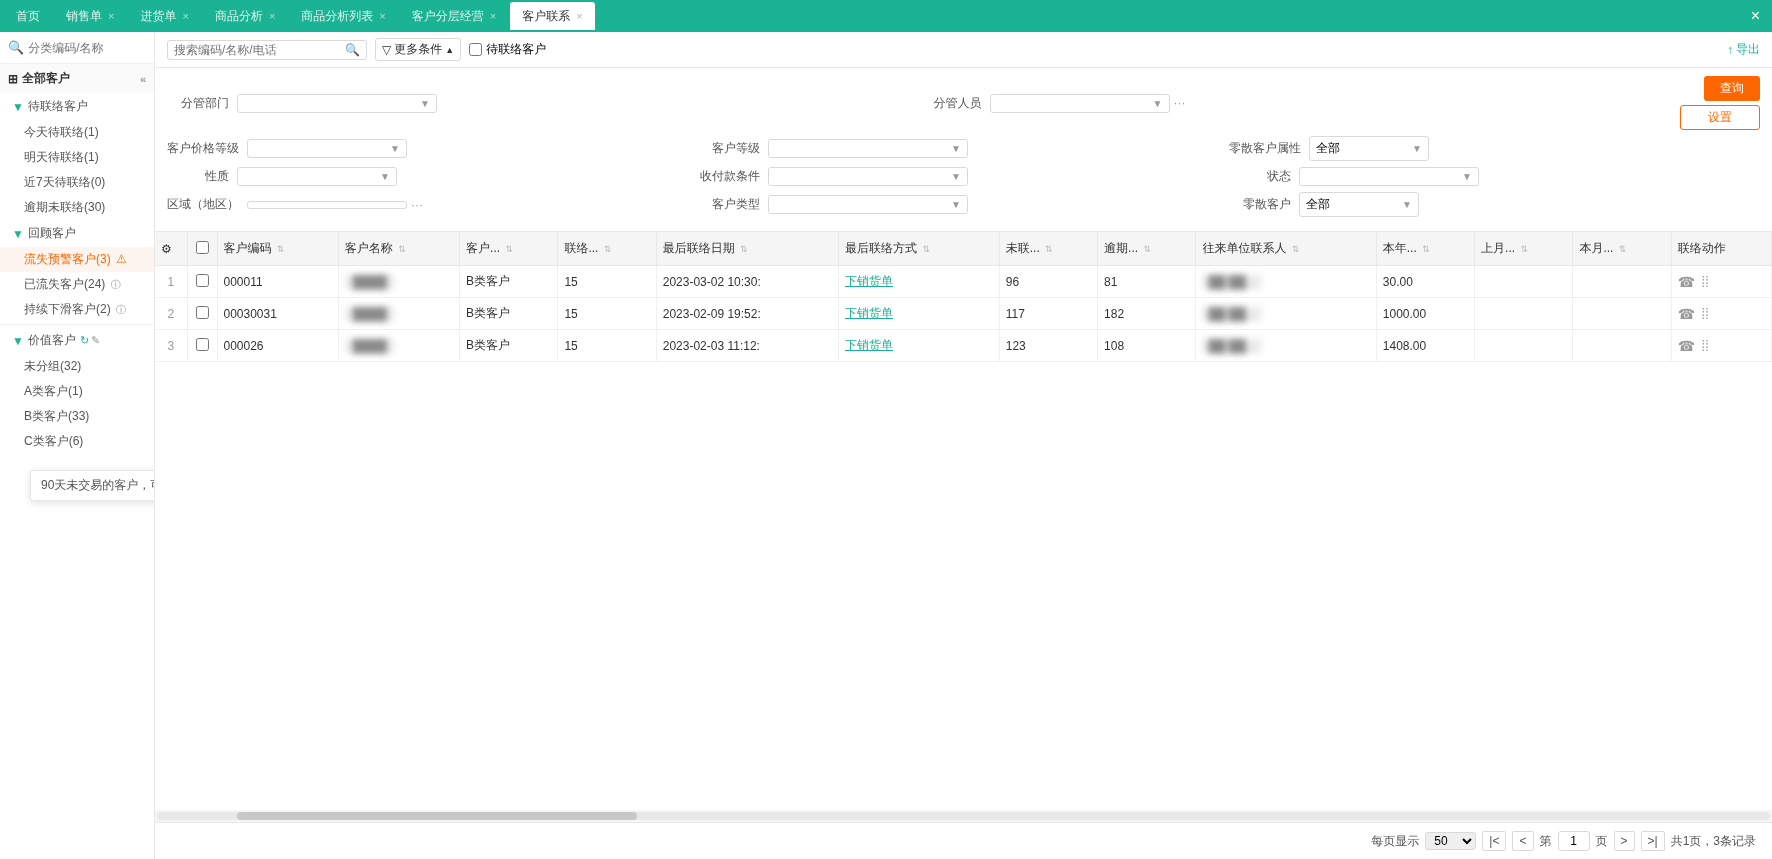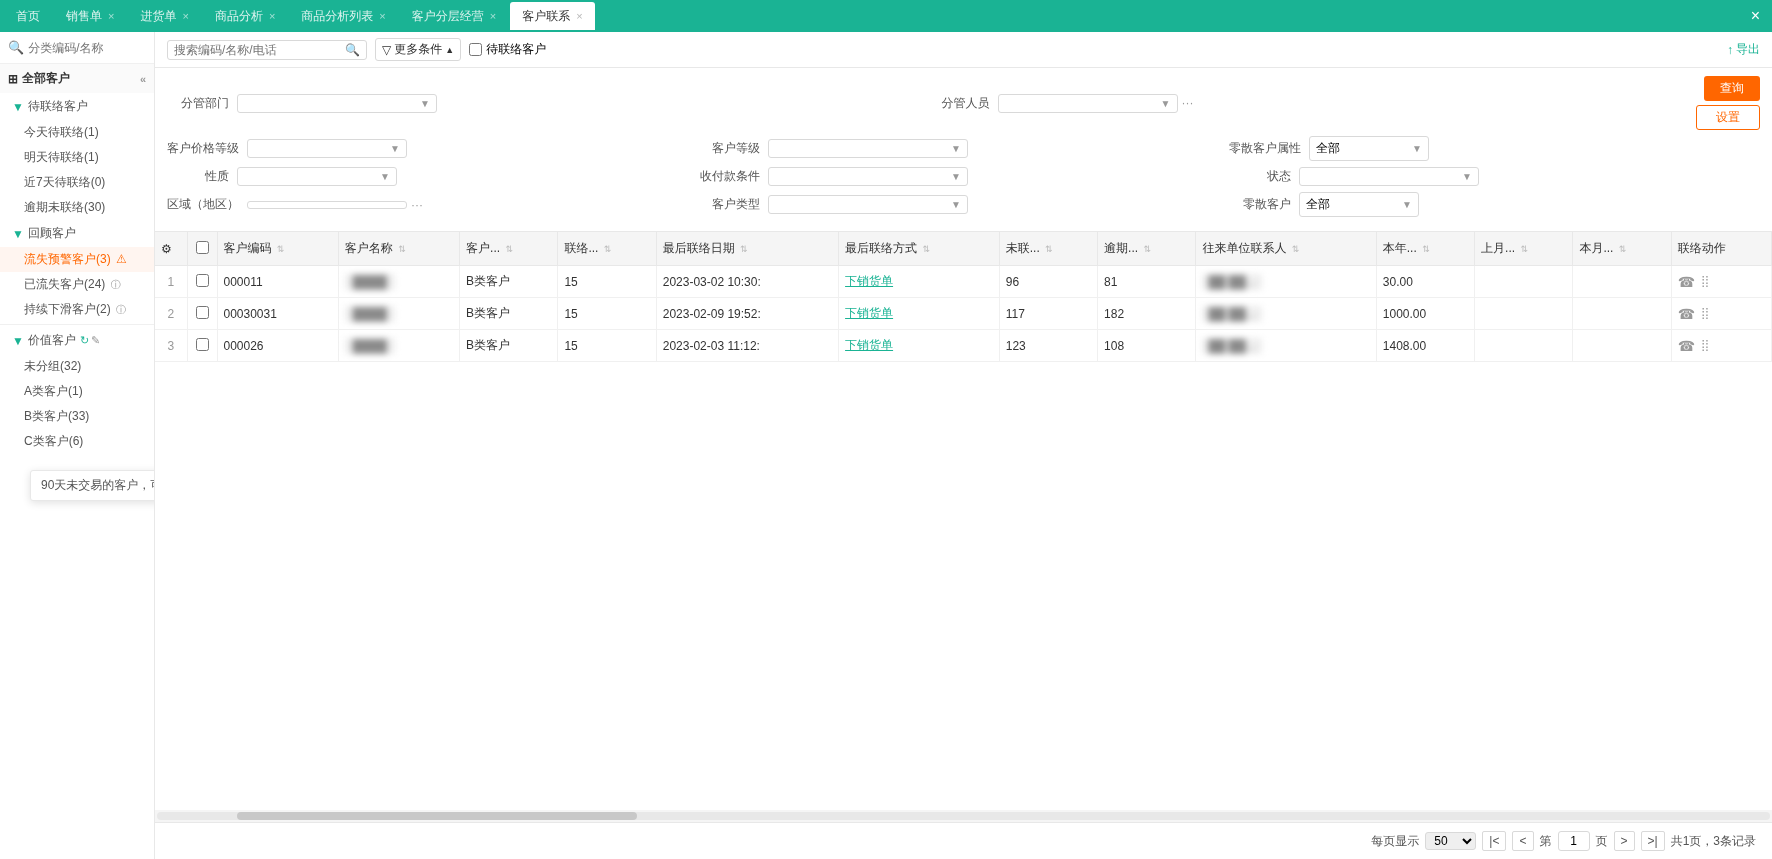--- a/index.html
+++ b/index.html
@@ -118,21 +118,21 @@
       display: flex; align-items: center; justify-content: space-between; cursor: pointer;
     }
     .filter-select .arrow { color: #999; font-size: 10px; }
     .filter-dots { color: #999; padding: 0 4px; cursor: pointer; }
     .query-btn {
       background: #ff6600; color: #fff; border: none; border-radius: 3px;
       padding: 4px 16px; font-size: 12px; cursor: pointer;
     }
     .settings-btn {
       background: #fff; color: #ff6600; border: 1px solid #ff6600; border-radius: 3px;
-      padding: 3px 19px; font-size: 12px; cursor: pointer; margin-top: 4px;
+      padding: 3px 27px; font-size: 12px; cursor: pointer; margin-top: 4px;
     }
     .filter-actions { display: flex; flex-direction: column; align-items: flex-end; padding-left: 8px; }
 
     
     .table-wrapper { flex: 1; overflow: auto; background: #fff; }
     table { width: 100%; border-collapse: collapse; font-size: 12px; }
     thead tr { background: #f5f5f5; }
     th {
       padding: 8px 6px; border-bottom: 1px solid #e8e8e8; border-right: 1px solid #e8e8e8;
       color: #333; font-weight: normal; white-space: nowrap; text-align: left;

